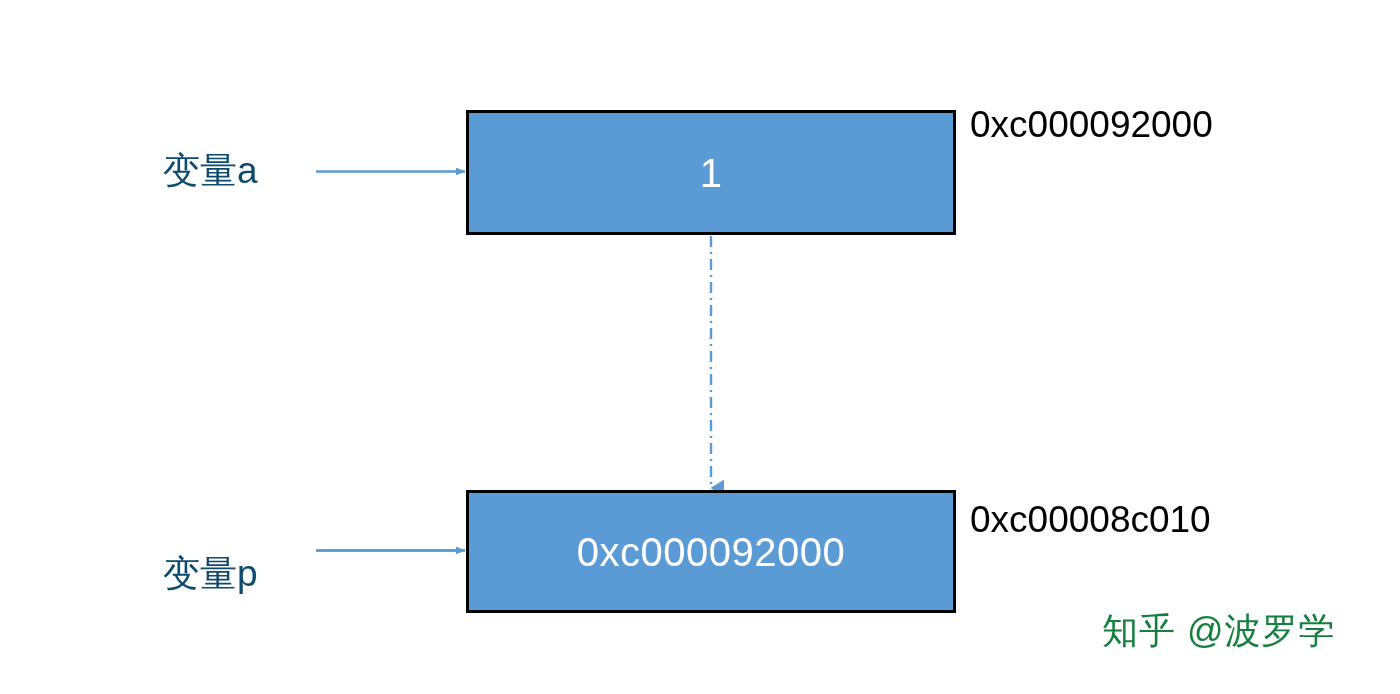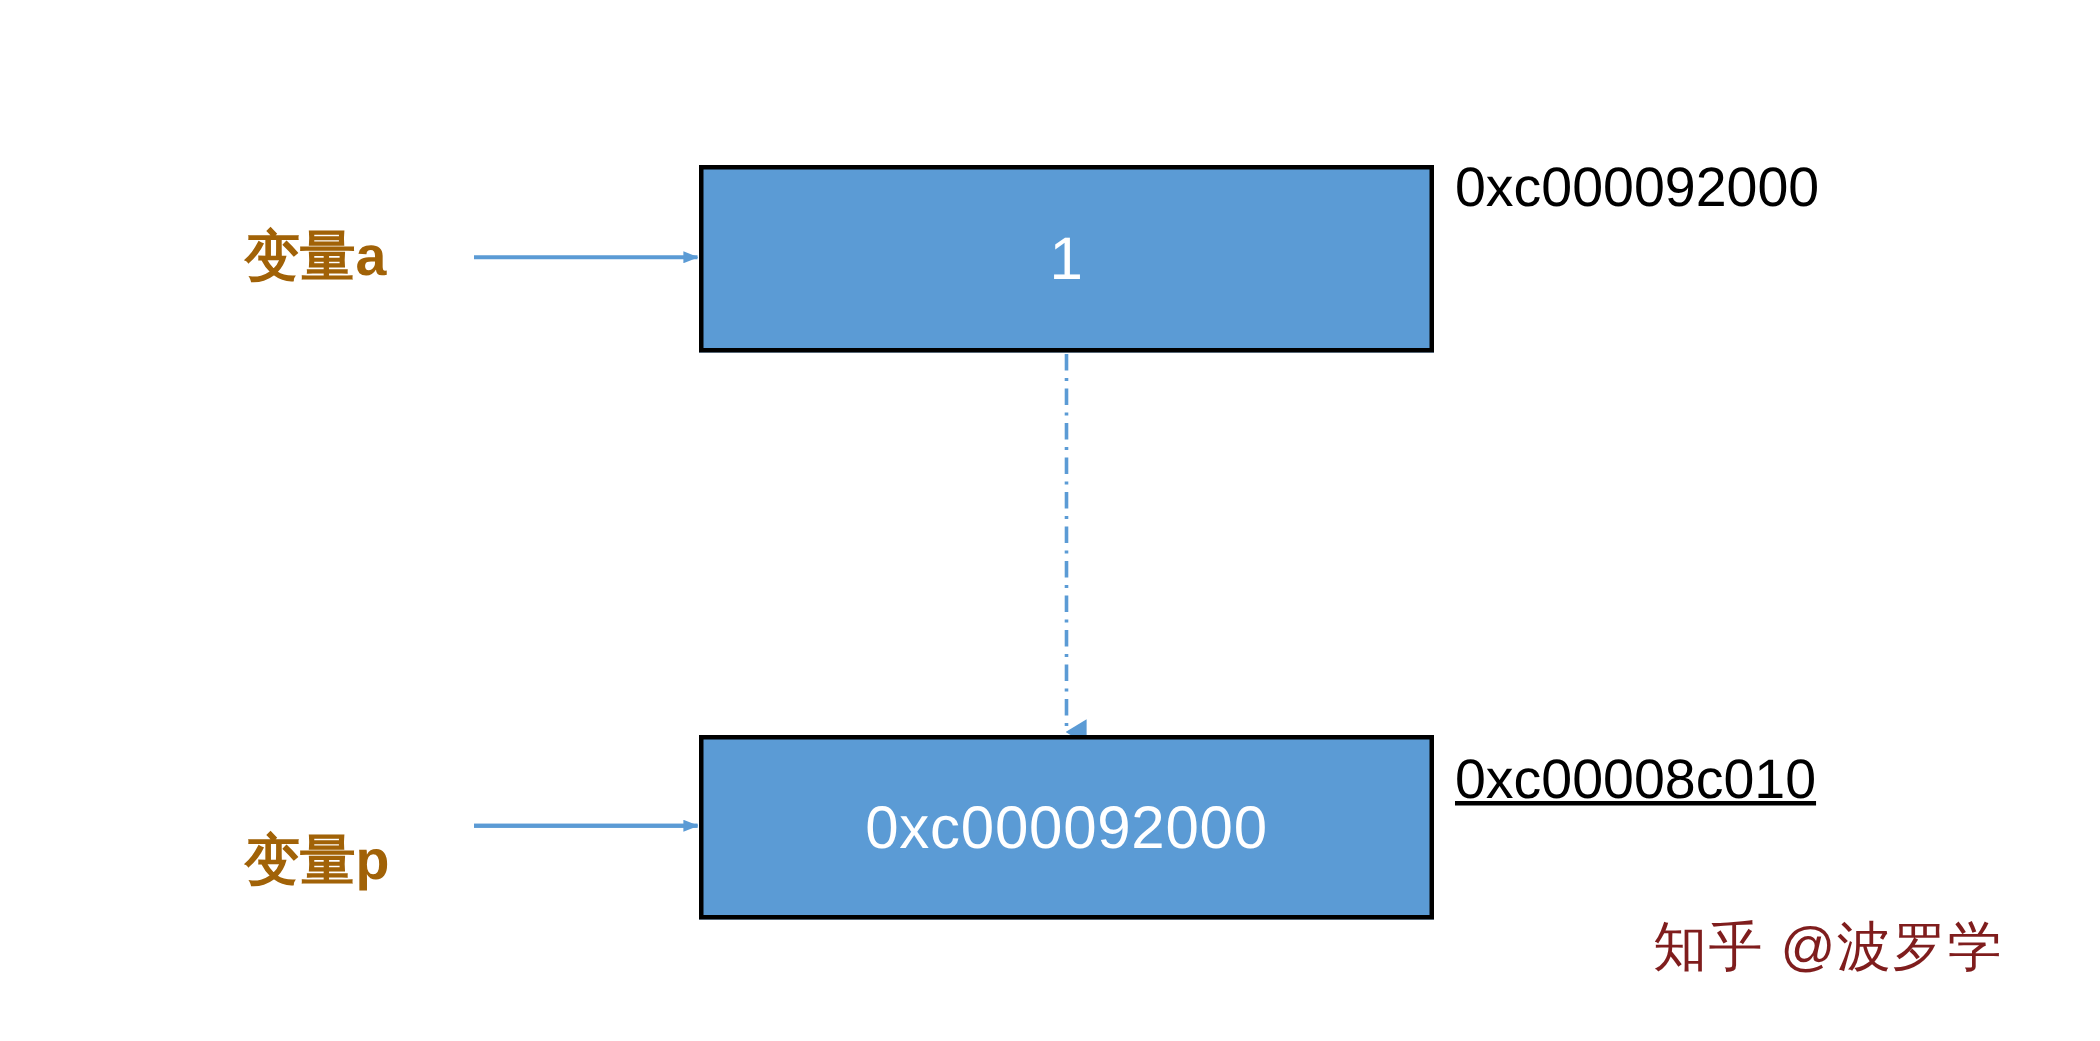--- a/index.html
+++ b/index.html
@@ -46,25 +46,25 @@
   #box-p {
     left: 466px;
     top: 490px;
     width: 490px;
     height: 123px;
   }
 
   
   .var-label {
     position: absolute;
-    color: #a16207;
+    color: #0c4a6e;
     font-size: 37px;
     line-height: 1;
     white-space: nowrap;
-    font-weight: 700;
+    font-weight: 400;
   }
   #var-label-a {
     left: 163px;
     top: 152px;
   }
   #var-label-p {
     left: 163px;
     top: 555px;
   }
 
@@ -77,39 +77,38 @@
     white-space: nowrap;
     font-weight: 400;
   }
   #addr-a {
     left: 970px;
     top: 106px;
   }
   #addr-p {
     left: 970px;
     top: 501px;
-    text-decoration: underline;
   }
 
   
   #arrow-layer {
     position: absolute;
     left: 0;
     top: 0;
     width: 1400px;
     height: 694px;
     pointer-events: none;
   }
 
   
   #watermark {
     position: absolute;
     left: 1102px;
     top: 613px;
-    color: #7f1d1d;
+    color: #15803d;
     font-size: 36px;
     line-height: 1;
     white-space: nowrap;
     letter-spacing: 1px;
     user-select: none;
   }
 </style>
 </head>
 <body>
 

